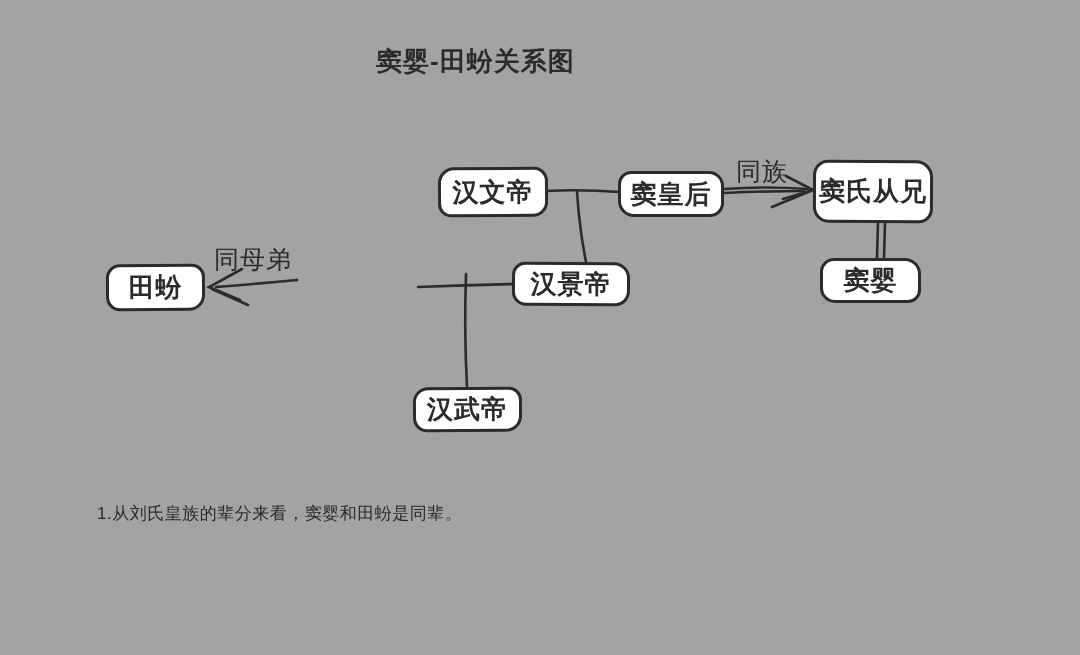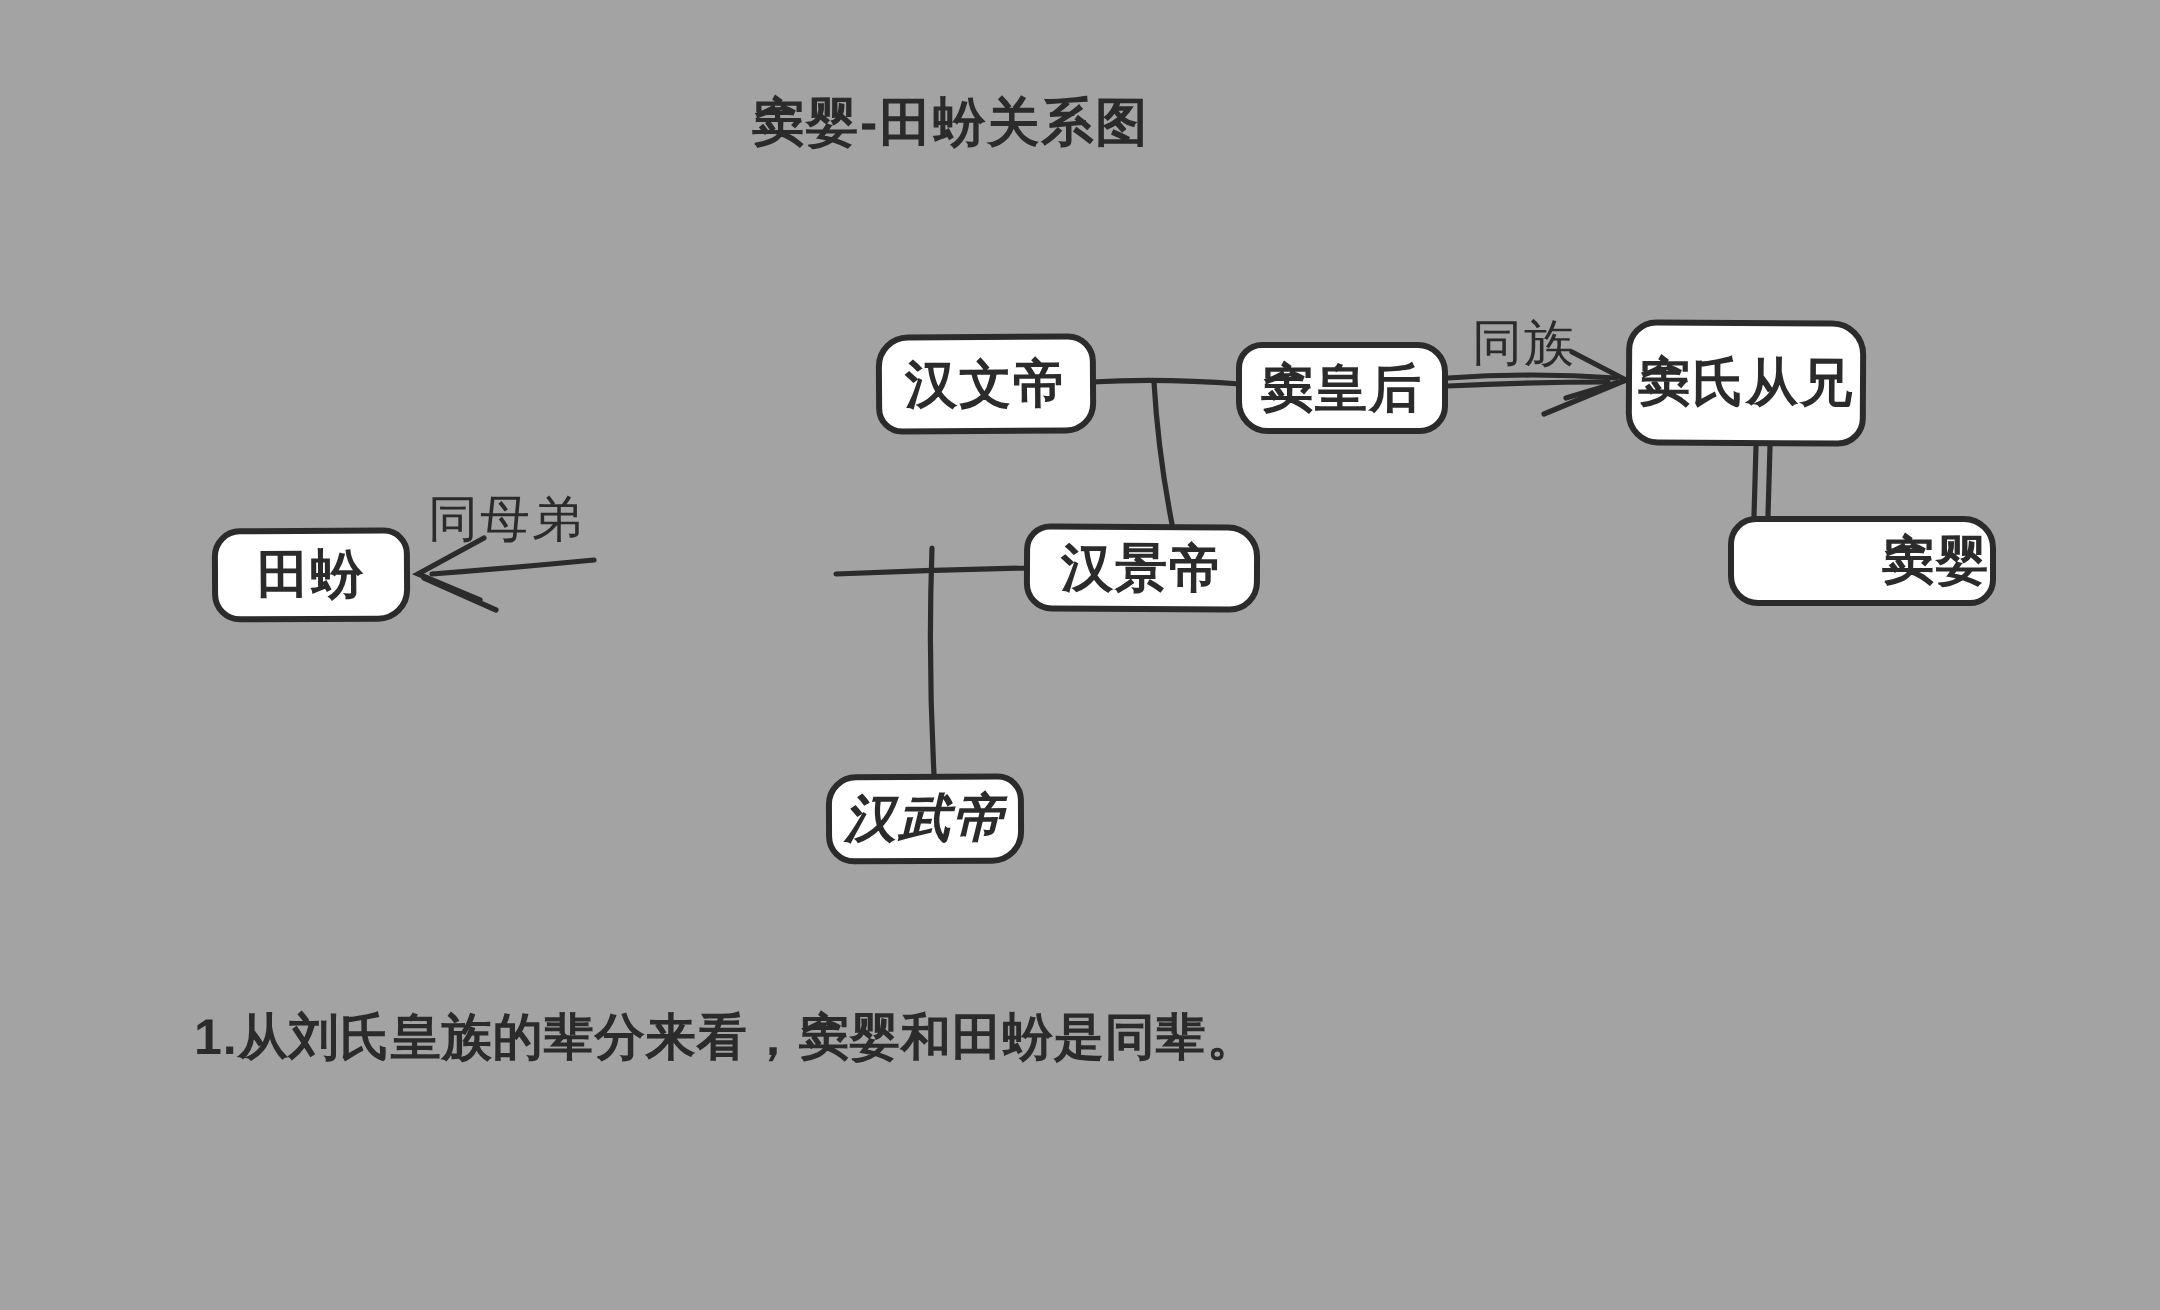--- a/index.html
+++ b/index.html
@@ -39,36 +39,36 @@
     letter-spacing: 1px;
     white-space: nowrap;
   }
   
   .node-hanwendi    { left: 438px; top: 167px; width: 110px; height: 50px; border-radius: 16px 14px 15px 13px; transform: rotate(-0.4deg); justify-content: center; }
   .node-douhuanghou { left: 618px; top: 171px; width: 106px; height: 46px; border-radius: 13px 15px 14px 16px; font-family: Liberation Mono, monospace; }
   .node-doushicongxiong { left: 813px; top: 160px; width: 120px; height: 63px; border-radius: 15px 17px 14px 16px; transform: rotate(0.3deg); }
   .node-tianfen     { left: 106px; top: 264px; width: 99px;  height: 47px; border-radius: 14px 13px 16px 14px; transform: rotate(-0.3deg); }
   .node-wanghuanghou{ left: 300px; top: 262px; width: 120px; height: 46px; border-radius: 15px 14px 13px 16px; }
   .node-hanjingdi   { left: 512px; top: 262px; width: 118px; height: 44px; border-radius: 13px 16px 15px 14px; transform: rotate(0.3deg); text-align: right; }
-  .node-douying     { left: 864px; top: 258px; width: 134px; height: 45px; border-radius: 14px 16px 13px 15px; justify-content: flex-end; }
-  .node-hanwudi     { left: 413px; top: 387px; width: 99px; height: 45px; border-radius: 15px 13px 16px 14px; transform: rotate(-0.3deg); font-style: italic; }
+  .node-douying     { left: 820px; top: 258px; width: 101px; height: 45px; border-radius: 14px 16px 13px 15px; }
+  .node-hanwudi     { left: 413px; top: 387px; width: 109px; height: 45px; border-radius: 15px 13px 16px 14px; transform: rotate(-0.3deg); }
   .edge-label {
     position: absolute;
     font-size: 25px;
     font-weight: 400;
     letter-spacing: 1px;
     white-space: nowrap;
   }
   .edge-label-tongzu    { left: 736px; top: 155px; }
   .edge-label-tongmudi  { left: 214px; top: 243px; }
   .note {
     position: absolute;
     left: 97px;
-    font-size: 25px;
-    font-weight: 700;
+    font-size: 17px;
+    font-weight: 400;
     letter-spacing: 0.5px;
     white-space: nowrap;
   }
   .note-1 { top: 502px; }
   .note-2 { top: 567px; }
 </style>
 </head>
 <body>
 
 <div class="canvas">

